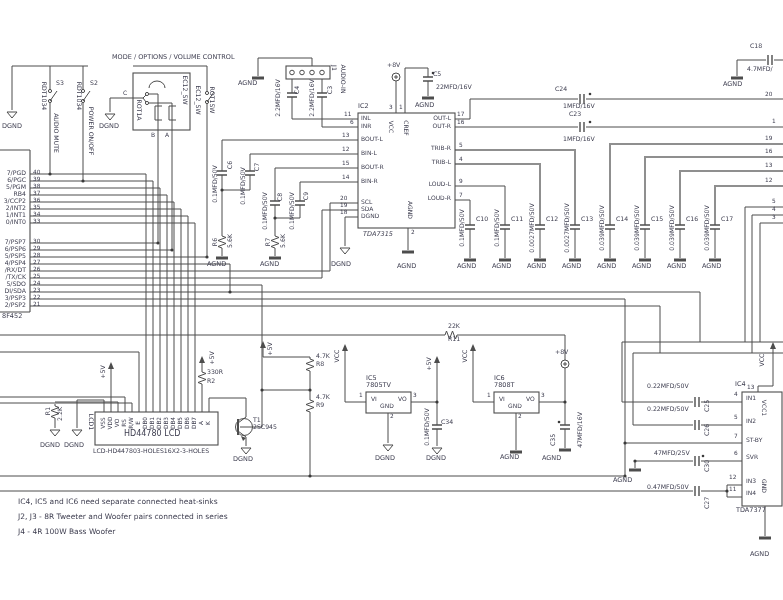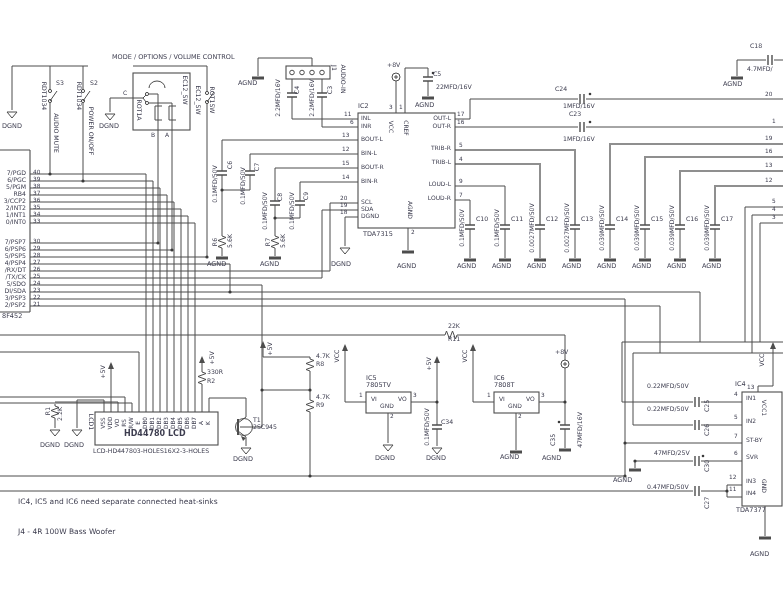--- a/index.html
+++ b/index.html
@@ -9,21 +9,21 @@
   .w{stroke:#4d4d4d;stroke-width:1;fill:none;}
   .wt{stroke:#8f8f8f;stroke-width:2;fill:none;}
   .sym{stroke:#4d4d4d;stroke-width:1;fill:none;}
   .sym2{stroke:#4d4d4d;stroke-width:1.4;fill:none;}
   .dot{fill:#3a3a3a;stroke:none;}
   .box{stroke:#4d4d4d;stroke-width:1.1;fill:none;}
   .contact{fill:#fff;stroke:#4d4d4d;stroke-width:1;}
   .lbl{position:absolute;font-size:6.5px;color:#3d3d4f;white-space:pre;line-height:1;}
   .rcw{transform:translate(-50%,-50%) rotate(90deg);}
   .rccw{transform:translate(-50%,-50%) rotate(-90deg);}
-  .bold{font-weight:bold;}
+  .bold{font-weight:normal;}
   .note{position:absolute;left:18px;font-size:7.5px;color:#3d3d4f;}
 </style>
 </head>
 <body>
 
 <div id="page">
 
   <svg width="783" height="600" viewBox="0 0 783 600">
     <defs>
       <g id="res-v">
@@ -247,21 +247,21 @@
       <span class="lbl rccw" style="left: 297px; top: 90px; font-size: 6.2px; color: rgb(61, 61, 79);">C4</span>
       <span class="lbl rccw" style="left: 278px; top: 98px; font-size: 6.2px; color: rgb(61, 61, 79);">2.2MFD/16V</span>
       <span class="lbl rccw" style="left: 330px; top: 90px; font-size: 6.2px; color: rgb(61, 61, 79);">C3</span>
       <span class="lbl rccw" style="left: 312px; top: 98px; font-size: 6.2px; color: rgb(61, 61, 79);">2.2MFD/16V</span>
       <span class="lbl" style="left: 387px; top: 62px; font-size: 6.2px; color: rgb(61, 61, 79);">+8V</span>
       <span class="lbl" style="left: 433px; top: 71px; font-size: 6.2px; color: rgb(61, 61, 79);">C5</span>
       <span class="lbl" style="left: 436px; top: 84px; font-size: 6.2px; color: rgb(61, 61, 79);">22MFD/16V</span>
       <span class="lbl" style="left: 415px; top: 102px; color: rgb(61, 61, 79);">AGND</span>
       <span class="lbl" style="left: 238px; top: 80px; color: rgb(61, 61, 79);">AGND</span>
       <span class="lbl" style="left: 358px; top: 103px; color: rgb(61, 61, 79);">IC2</span>
-      <span class="lbl" style="left: 363px; top: 231px; color: rgb(61, 61, 79);">TDA7315</span>
+      <span class="lbl" style="left: 363px; top: 231px; color: rgb(61, 61, 79); font-style: italic;">TDA7315</span>
       <span class="lbl" style="left: 361px; top: 115px; font-size: 6px; color: rgb(61, 61, 79);">INL</span>
       <span class="lbl" style="left: 361px; top: 123px; font-size: 6px; color: rgb(61, 61, 79);">INR</span>
       <span class="lbl" style="left: 361px; top: 136px; font-size: 6px; color: rgb(61, 61, 79);">BOUT-L</span>
       <span class="lbl" style="left: 361px; top: 150px; font-size: 6px; color: rgb(61, 61, 79);">BIN-L</span>
       <span class="lbl" style="left: 361px; top: 164px; font-size: 6px; color: rgb(61, 61, 79);">BOUT-R</span>
       <span class="lbl" style="left: 361px; top: 178px; font-size: 6px; color: rgb(61, 61, 79);">BIN-R</span>
       <span class="lbl" style="left: 361px; top: 199px; font-size: 6px; color: rgb(61, 61, 79);">SCL</span>
       <span class="lbl" style="left: 361px; top: 206px; font-size: 6px; color: rgb(61, 61, 79);">SDA</span>
       <span class="lbl" style="left: 361px; top: 213px; font-size: 6px; color: rgb(61, 61, 79);">DGND</span>
       <span class="lbl" style="left: 344px; top: 112px; font-size: 5.8px; color: rgb(61, 61, 79);">11</span>
@@ -473,14 +473,15 @@
       <span class="lbl" style="left: 734px; top: 415px; font-size: 5.8px; color: rgb(61, 61, 79);">5</span>
       <span class="lbl" style="left: 734px; top: 434px; font-size: 5.8px; color: rgb(61, 61, 79);">7</span>
       <span class="lbl" style="left: 734px; top: 451px; font-size: 5.8px; color: rgb(61, 61, 79);">6</span>
       <span class="lbl" style="left: 729px; top: 475px; font-size: 5.8px; color: rgb(61, 61, 79);">12</span>
       <span class="lbl" style="left: 729px; top: 487px; font-size: 5.8px; color: rgb(61, 61, 79);">11</span>
       <span class="lbl" style="left: 736px; top: 507px; color: rgb(61, 61, 79);">TDA7377</span>
       <span class="lbl" style="left: 750px; top: 551px; color: rgb(61, 61, 79);">AGND</span>
     </div>
 
   <div class="note" style="top:497px">IC4, IC5 and IC6 need separate connected heat-sinks</div>
+  <div class="note" style="top:512px">J2, J3 - 8R Tweeter and Woofer pairs connected in series</div>
   <div class="note" style="top:527px">J4 - 4R 100W Bass Woofer</div>
 </div>
 
 </body></html>

